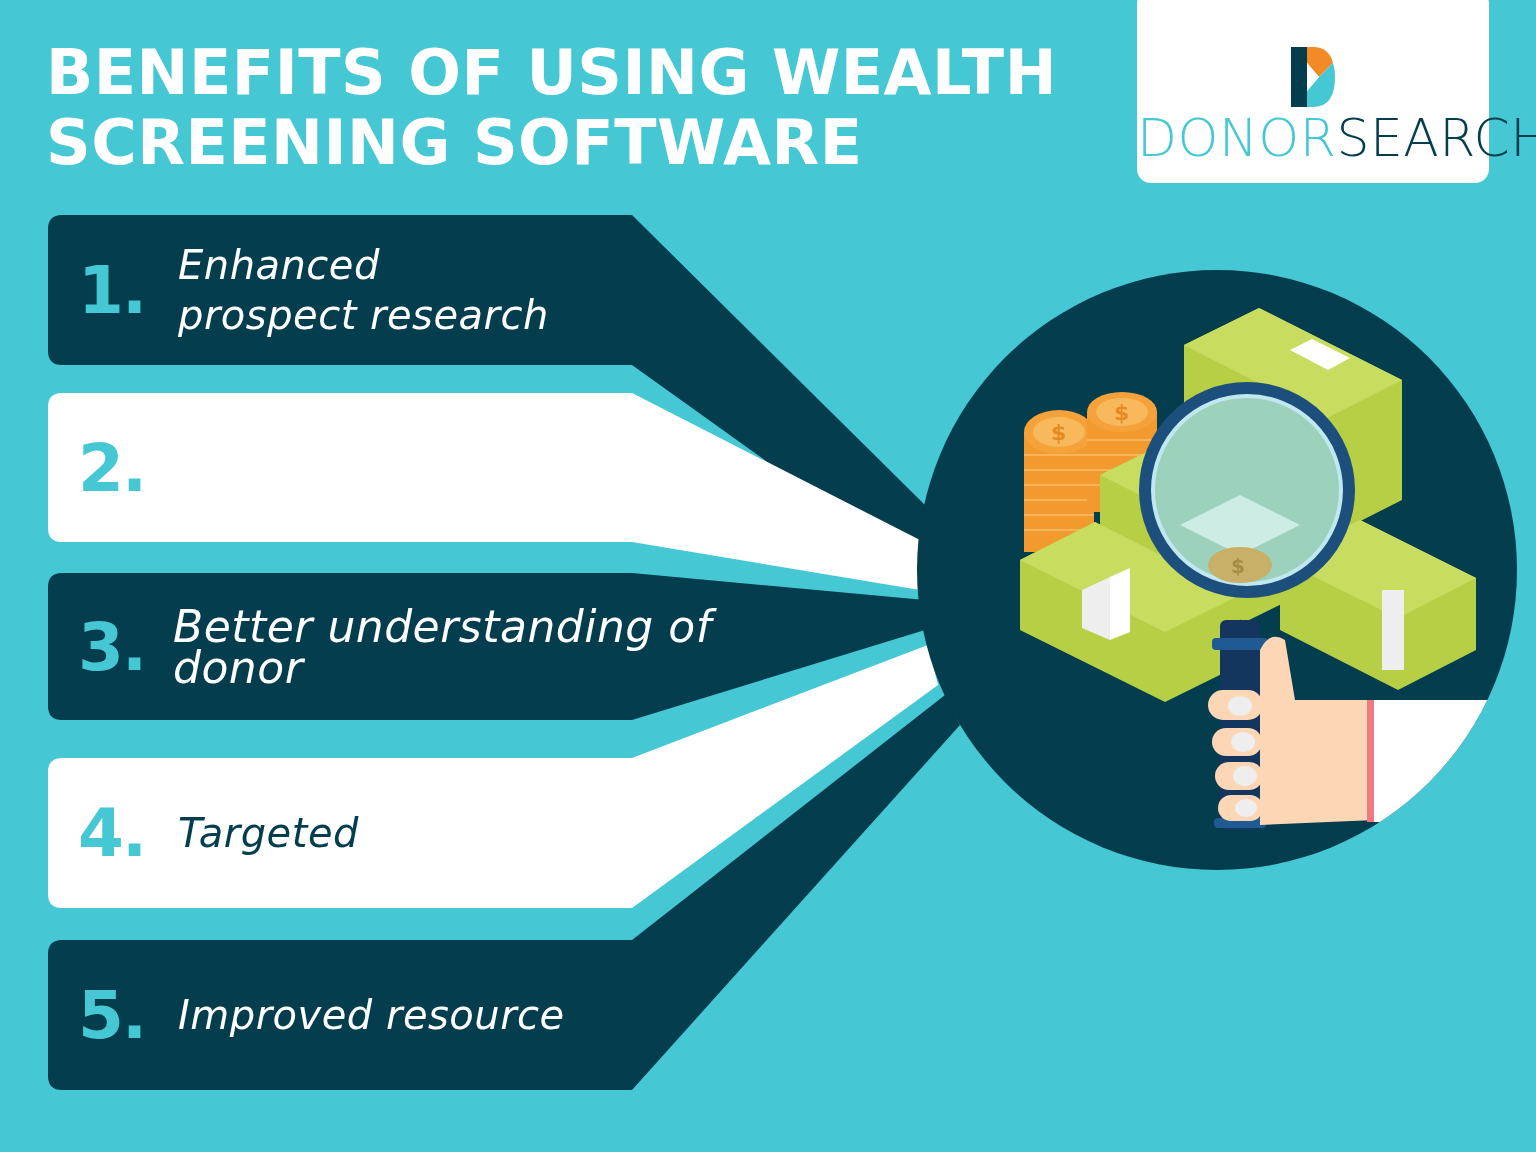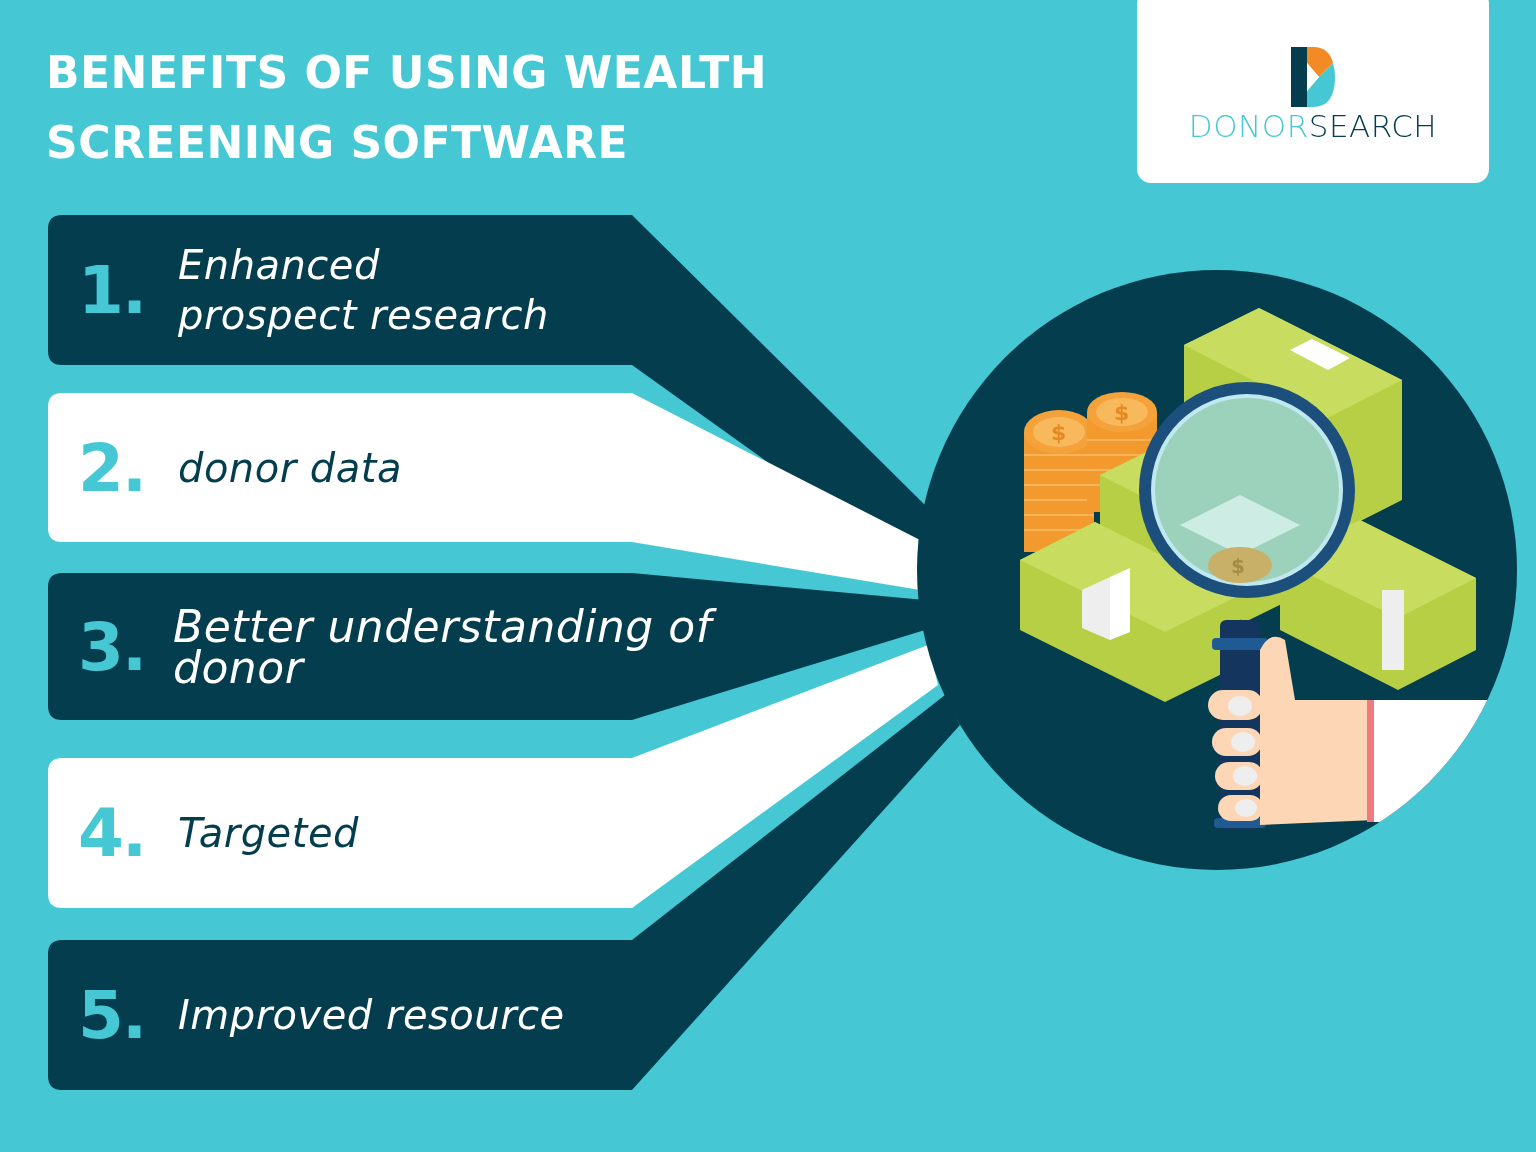--- a/index.html
+++ b/index.html
@@ -4,33 +4,33 @@
 <style>
   html, body { margin: 0; padding: 0; }
   body {
     width: 1536px; height: 1152px; overflow: hidden;
     background: #45c8d4;
     font-family: "Liberation Sans", sans-serif;
     position: relative;
   }
   .title {
     position: absolute; left: 46px; top: 38px;
-    color: #ffffff; font-weight: 700; font-size: 44px; line-height: 70px;
+    color: #ffffff; font-weight: 700; font-size: 62px; line-height: 70px;
     letter-spacing: 0.5px; margin: 0;
     font-family: "DejaVu Sans", sans-serif;
   }
   .title span { display: block; }
   .logo-card {
     position: absolute; left: 1137px; top: -10px; width: 352px; height: 193px;
     background: #ffffff; border-radius: 14px;
   }
   .logo-mark { position: absolute; left: 154px; top: 57px; width: 44px; height: 60px; }
   .logo-text {
     position: absolute; left: 0; right: 0; top: 118px; text-align: center;
-    font-size: 31px; letter-spacing: 0.5px; font-family: "DejaVu Sans", sans-serif;
+    font-size: 52px; letter-spacing: 0.5px; font-family: "DejaVu Sans", sans-serif;
     font-weight: 300;
   }
   .logo-text .a { color: #45c8d4; }
   .logo-text .b { color: #033d4e; }
   svg.shapes { position: absolute; left: 0; top: 0; }
   .item {
     position: absolute; left: 48px; height: 150px; width: 700px;
     display: flex; align-items: center;
   }
   .item .num {
@@ -165,21 +165,20 @@
   <div class="num">1.</div>
   <div class="txt">
     <span>Enhanced</span>
     <span>prospect research</span>
   </div>
 </div>
 
 <div class="item light" style="top:393px;">
   <div class="num">2.</div>
   <div class="txt">
-    <span>donor data</span>
   </div>
 </div>
 
 <div class="item dark" style="top:572px;">
   <div class="num">3.</div>
   <div class="txt small">
     <span>Better understanding of donor</span>
   </div>
 </div>
 

